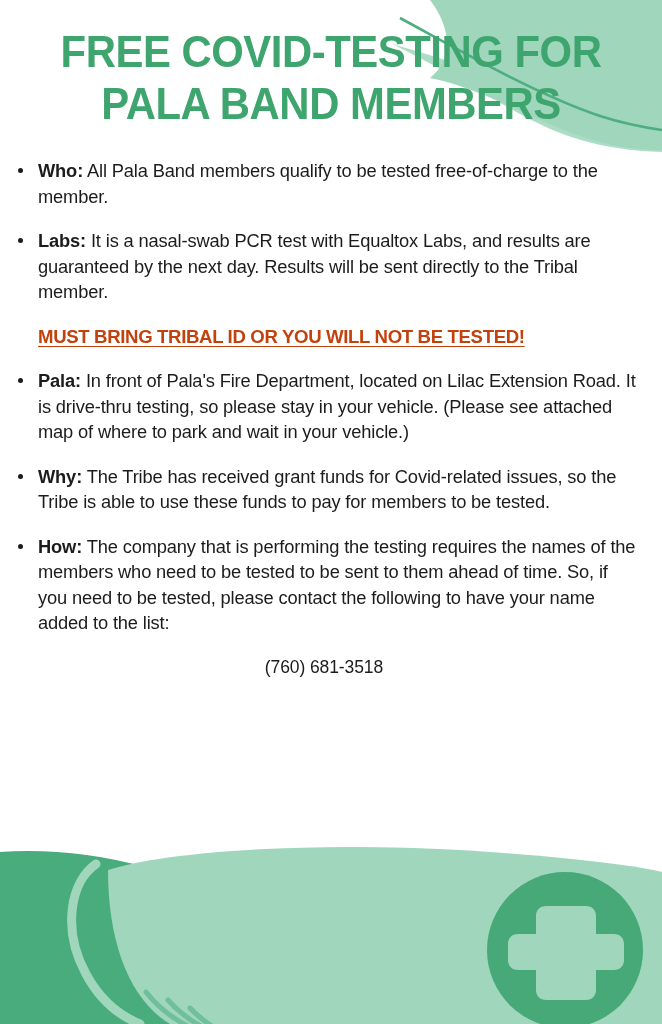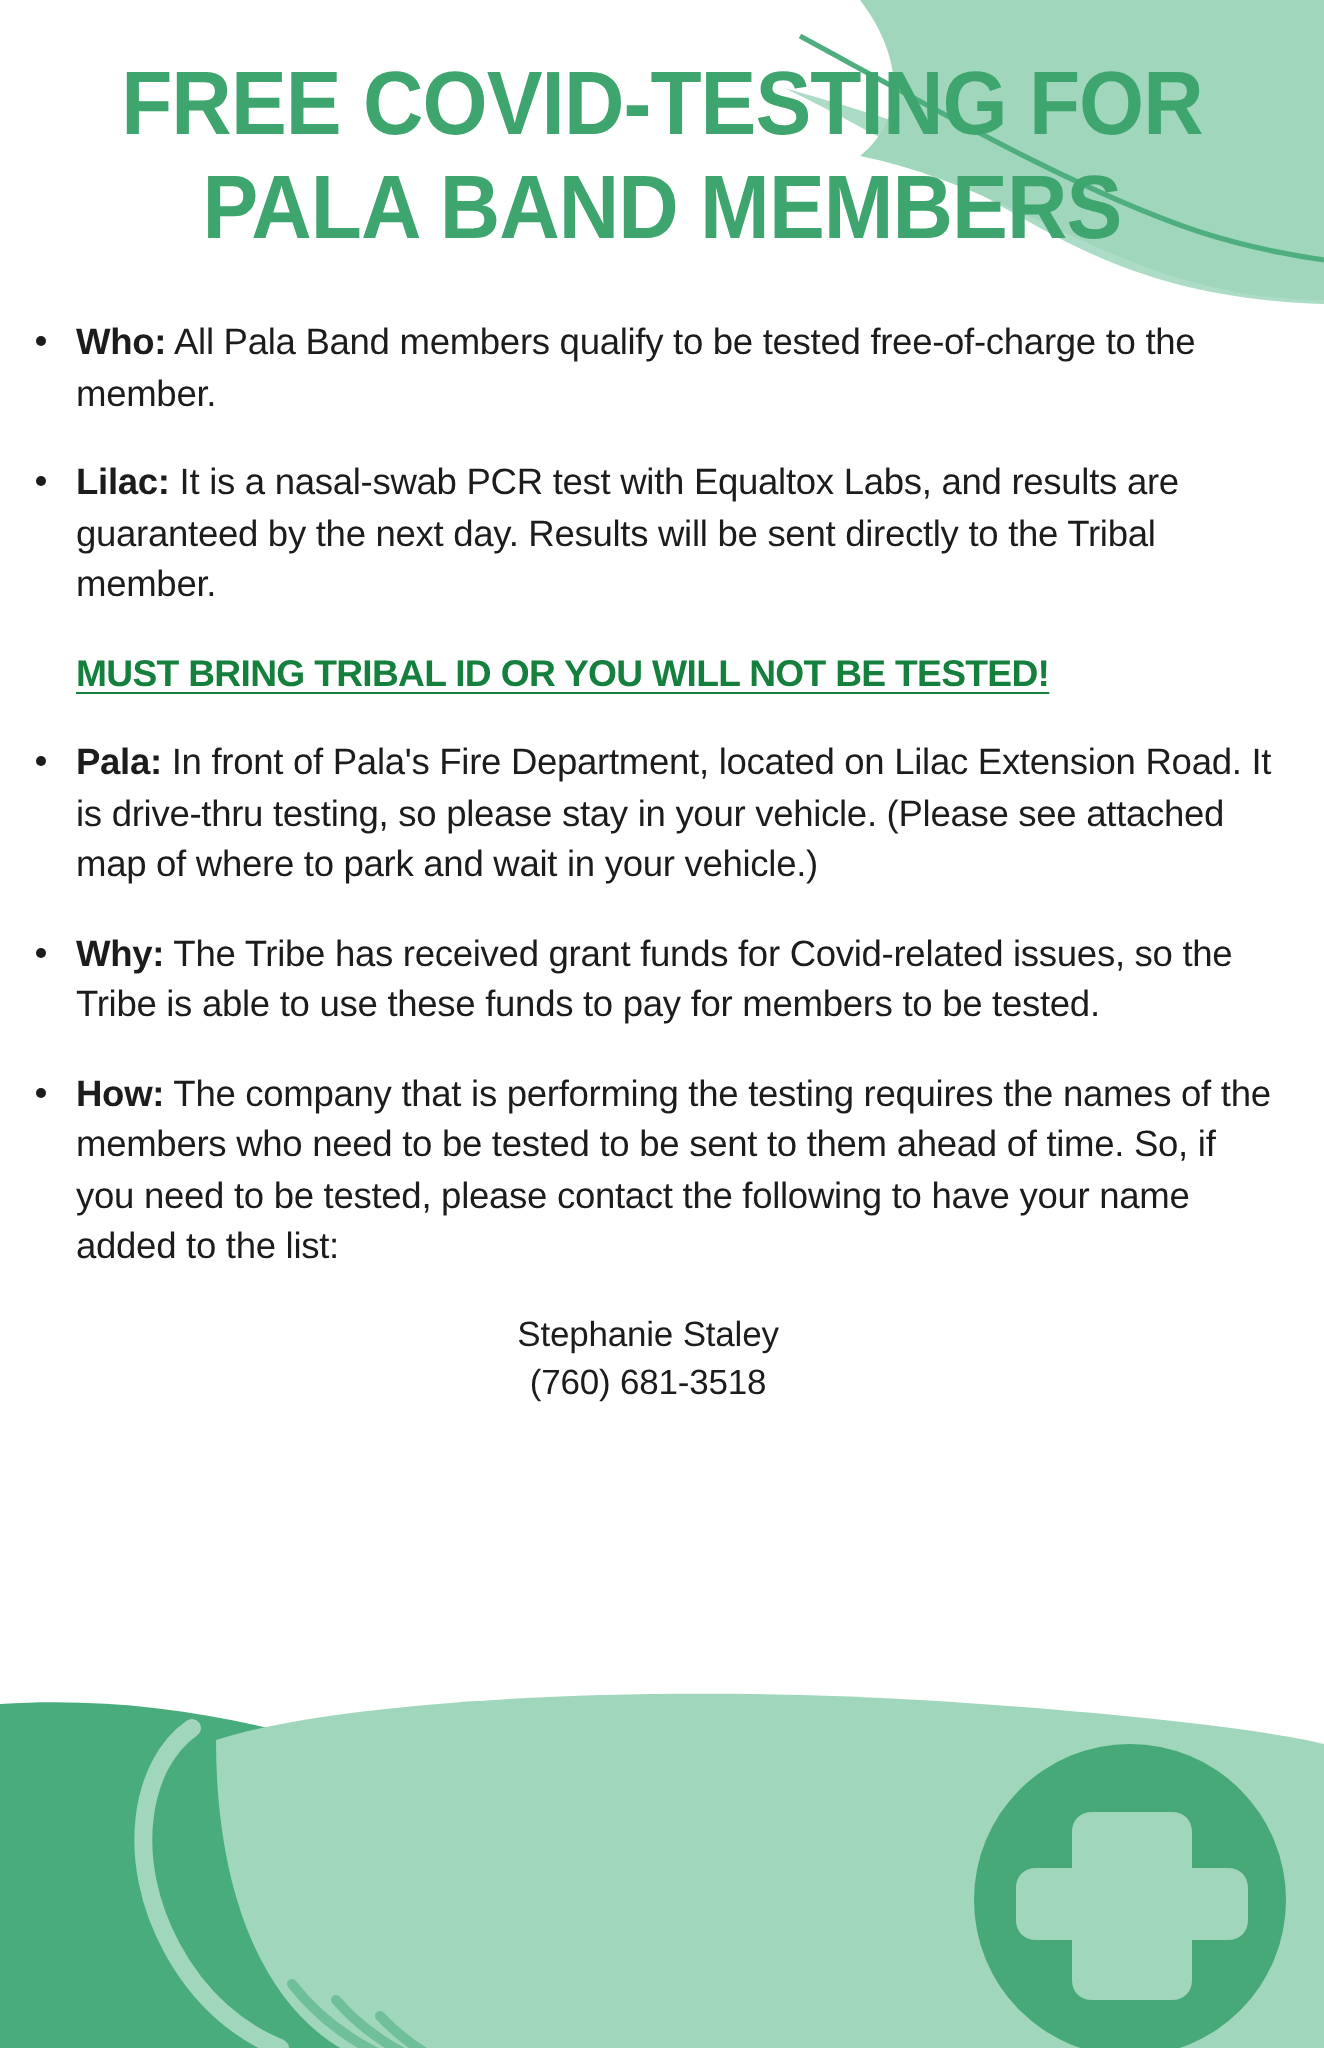--- a/index.html
+++ b/index.html
@@ -91,21 +91,21 @@
   .bullet-label {
     font-weight: bold;
   }
 
   .warning-line {
     margin: 0 0 16px 30px;
     font-weight: bold;
     font-size: 18.6px;
     line-height: 26px;
     letter-spacing: -0.35px;
-    color: #15803d;
+    color: #c2410c;
     text-decoration: underline;
     text-underline-offset: 3px;
   }
 
   .contact-block {
     margin-top: 12px;
     text-align: center;
     color: #1c1c1c;
     font-size: 17.5px;
     line-height: 24px;
@@ -163,31 +163,30 @@
 
     <div class="title-block">
       <div class="title-line">FREE COVID-TESTING FOR</div>
       <div class="title-line">PALA BAND MEMBERS</div>
     </div>
 
     <div class="body-block">
 
       <p class="bullet-item"><span class="bullet-label">Who:</span><span> All Pala Band members qualify to be tested free-of-charge to the member.</span></p>
 
-      <p class="bullet-item"><span class="bullet-label">Lilac:</span><span> It is a nasal-swab PCR test with Equaltox Labs, and results are guaranteed by the next day. Results will be sent directly to the Tribal member.</span></p>
+      <p class="bullet-item"><span class="bullet-label">Labs:</span><span> It is a nasal-swab PCR test with Equaltox Labs, and results are guaranteed by the next day. Results will be sent directly to the Tribal member.</span></p>
 
 
       <p class="warning-line">MUST BRING TRIBAL ID OR YOU WILL NOT BE TESTED!</p>
 
       <p class="bullet-item"><span class="bullet-label">Pala:</span><span> In front of Pala's Fire Department, located on Lilac Extension Road. It is drive-thru testing, so please stay in your vehicle. (Please see attached map of where to park and wait in your vehicle.)</span></p>
 
       <p class="bullet-item"><span class="bullet-label">Why:</span><span> The Tribe has received grant funds for Covid-related issues, so the Tribe is able to use these funds to pay for members to be tested.</span></p>
 
       <p class="bullet-item"><span class="bullet-label">How:</span><span> The company that is performing the testing requires the names of the members who need to be tested to be sent to them ahead of time. So, if you need to be tested, please contact the following to have your name added to the list:</span></p>
 
       <div class="contact-block">
-        <span class="contact-line">Stephanie Staley</span>
         <span class="contact-line">(760) 681-3518</span>
       </div>
 
     </div>
   </div>
 </div>
 
 </body></html>

